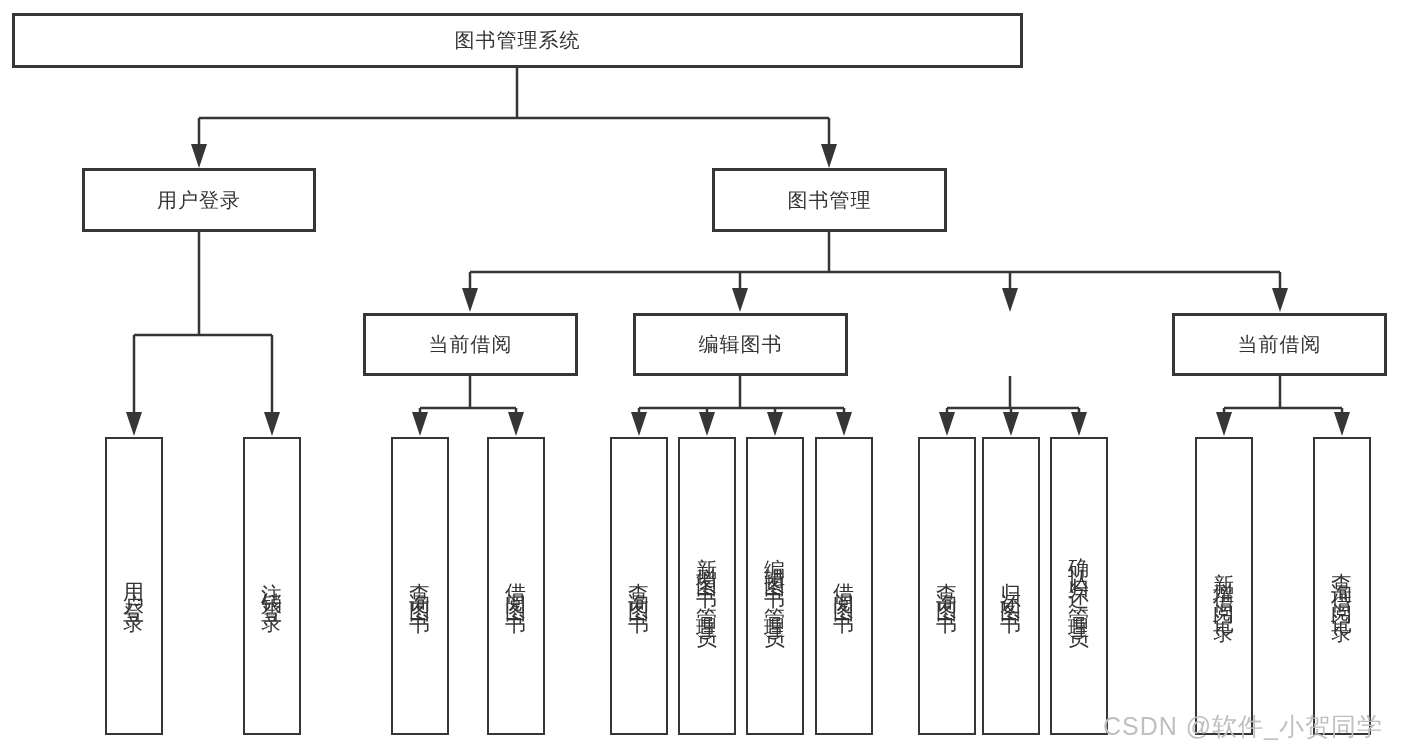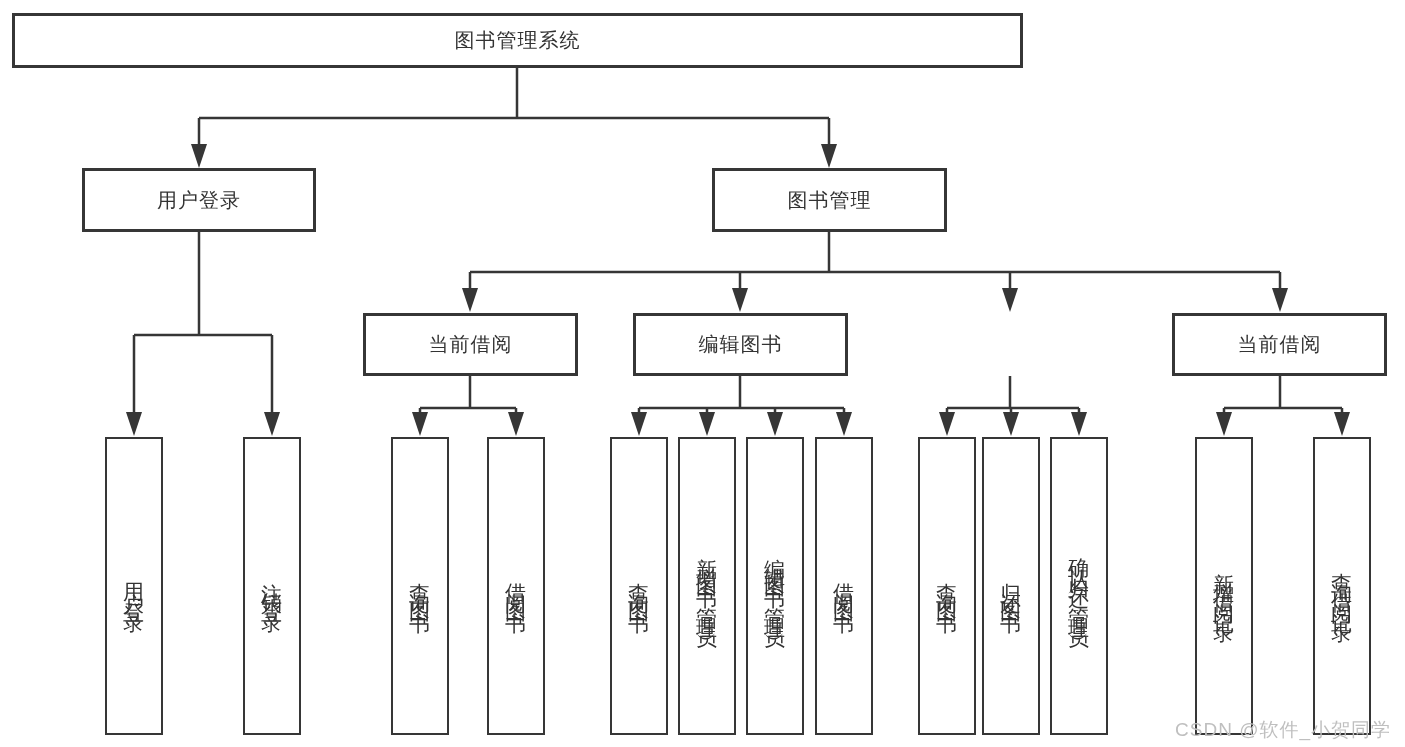--- a/index.html
+++ b/index.html
@@ -33,23 +33,23 @@
   }
   .leaf span{
     writing-mode:vertical-rl;
     text-orientation:mixed;
     font-size:21px;
     line-height:1;
     letter-spacing:10px;
   }
   .watermark{
     position:absolute;
-    right:14px;bottom:4px;
+    right:22px;bottom:4px;
     color:var(--wm);
-    font-size:19px;
+    font-size:25px;
     letter-spacing:1px;
     z-index:3;
     white-space:nowrap;
   }
 </style>
 </head>
 <body>
 
 <div class="stage">
 

